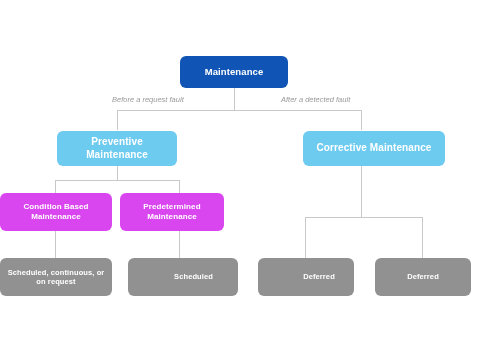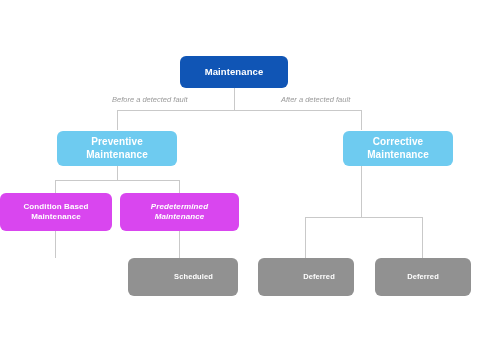--- a/index.html
+++ b/index.html
@@ -91,33 +91,34 @@
 
   <div class="conn v" style="left:55px; top:231px; height:27px;"></div>
   <div class="conn v" style="left:179px; top:231px; height:27px;"></div>
 
   <div class="conn v" style="left:361px; top:166px; height:51px;"></div>
 
   <div class="conn h" style="left:305px; top:217px; width:117px;"></div>
   <div class="conn v" style="left:305px; top:217px; height:41px;"></div>
   <div class="conn v" style="left:422px; top:217px; height:41px;"></div>
 
-  <div class="edge-label" style="left:112px; top:95px;">Before a detected fault</div>
+  <div class="edge-label" style="left:112px; top:95px;">Before a request fault</div>
   <div class="edge-label" style="left:281px; top:95px;">After a detected fault</div>
 
   <div class="node node-root" style="left:180px; top:56px; width:108px; height:32px;">Maintenance</div>
 
   <div class="node node-blue" style="left:57px; top:131px; width:120px; height:35px;">Preventive Maintenance</div>
 
-  <div class="node node-blue" style="left:303px; top:131px; width:110px; height:35px;margin-left:40px;">Corrective Maintenance</div>
+  <div class="node node-blue" style="left:303px; top:131px; width:142px; height:35px;">Corrective Maintenance</div>
 
   <div class="node node-dark" style="left:0px; top:193px; width:112px; height:38px;">Condition Based Maintenance</div>
 
-  <div class="node node-dark" style="left:120px; top:193px; width:119px; height:38px;font-style:italic;">Predetermined Maintenance</div>
+  <div class="node node-dark" style="left:120px; top:193px; width:104px; height:38px;">Predetermined Maintenance</div>
 
+  <div class="node node-gray" style="left:0px; top:258px; width:112px; height:38px;">Scheduled, continuous, or on request</div>
 
   <div class="node node-gray" style="left:128px; top:258px; width:110px; height:38px;padding-left:27px;">Scheduled</div>
 
   <div class="node node-gray" style="left:258px; top:258px; width:96px; height:38px;padding-left:32px;">Deferred</div>
 
   <div class="node node-gray" style="left:375px; top:258px; width:96px; height:38px;">Deferred</div>
 
 </div>
 
 </body></html>

